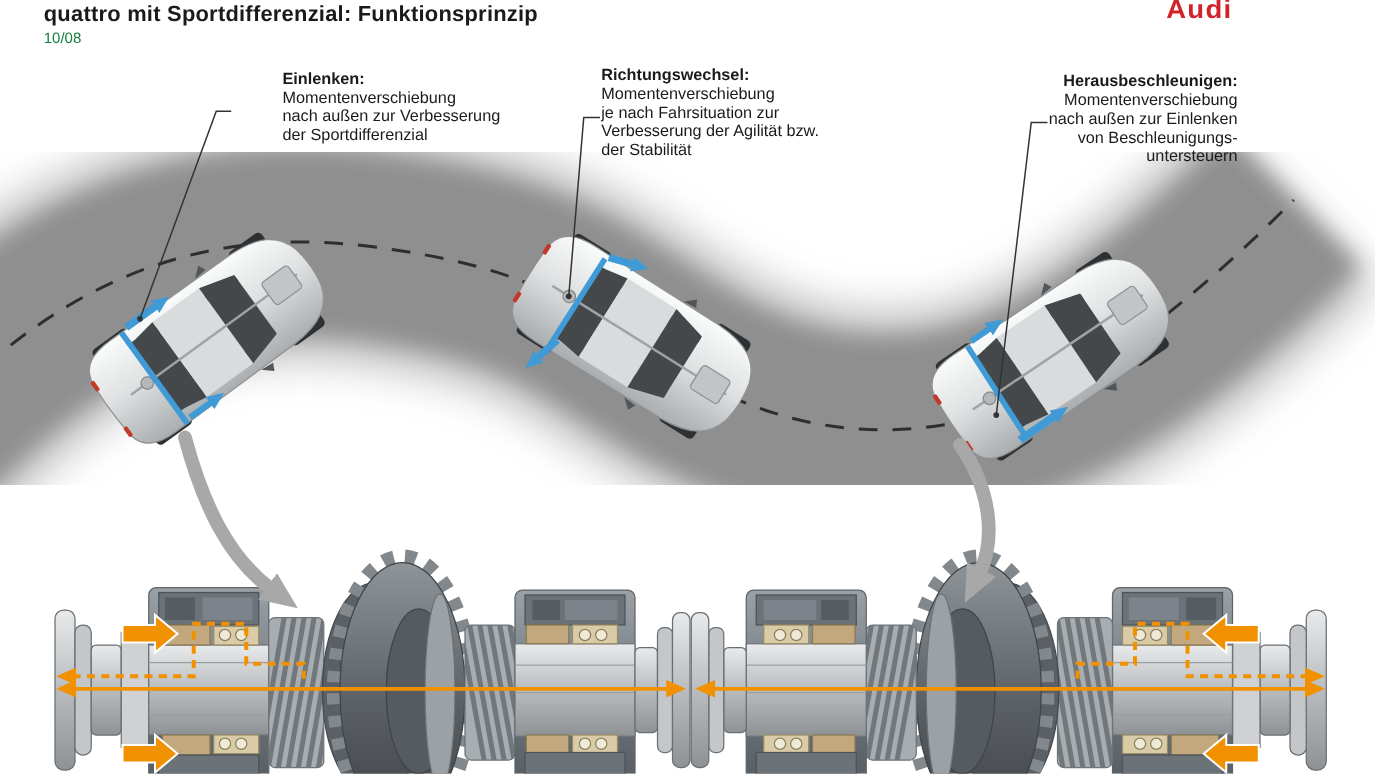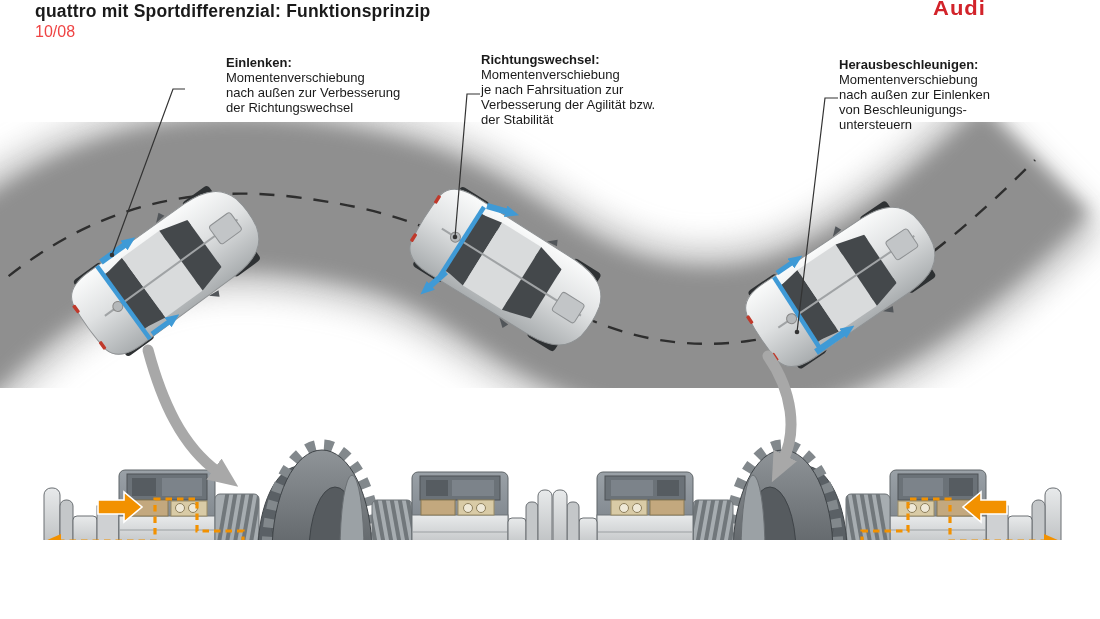--- a/index.html
+++ b/index.html
@@ -1,28 +1,28 @@
 <!DOCTYPE html>
 <html style="--audi-red: #d2232a; --accent-blue: #3f9ad6; --signal-orange: #f29100; --road-gray: #8f8f8f; --arrow-gray: #a8a8a8; --ink: #1a1a1a;"><head>
 <meta charset="utf-8">
 <style>
   html,body{margin:0;padding:0;background:#fff;}
-  #stage{position:relative;width:1100px;height:540px;overflow:hidden;background:#fff;
+  #stage{position:relative;width:1100px;height:619px;overflow:hidden;background:#fff;
          font-family:"Liberation Sans","DejaVu Sans",sans-serif;color:var(--ink,#1a1a1a);}
   #art{position:absolute;left:0;top:0;}
   .abs{position:absolute;}
   .title{left:35px;top:1px;font-size:17.5px;font-weight:bold;letter-spacing:.2px;white-space:nowrap;}
-  .issue{left:35px;top:23px;font-size:16px;color:#ef4444;}
+  .issue{left:35px;top:23px;font-size:12px;color:#15803d;}
   .brand{left:933px;top:-5px;font-size:22px;font-weight:bold;color:var(--audi-red,#d2232a);
          letter-spacing:1px;transform:scaleY(.95);}
   .anno{font-size:13px;line-height:15px;white-space:nowrap;}
   .anno .hd{font-weight:bold;}
   #a1{left:186px;top:55px;margin-left:40px;}
   #a2{left:481px;top:52px;}
-  #a3{left:839px;top:57px;}
+  #a3{left:839px;top:57px;text-align:right;}
   
   .roadband{fill:none;stroke:var(--road-gray,#8f8f8f);}
   .cline{fill:none;stroke:#2e2e2e;stroke-width:2.4;stroke-dasharray:15 12;}
   .lead{fill:none;stroke:#333;stroke-width:1.2;}
   .ldot{fill:#333;}
   .bl{stroke:var(--accent-blue,#3f9ad6);fill:none;}
   .fB{fill:var(--accent-blue,#3f9ad6);}
   .garr{fill:none;stroke:var(--arrow-gray,#a8a8a8);stroke-width:11;stroke-linecap:round;}
   .fG{fill:var(--arrow-gray,#a8a8a8);}
   .oln{stroke:var(--signal-orange,#f29100);stroke-width:3;fill:none;}
@@ -242,21 +242,21 @@
   </svg>
 
   <div class="abs title">quattro mit Sportdifferenzial: Funktionsprinzip</div>
   <div class="abs issue">10/08</div>
   <div class="abs brand">Audi</div>
 
   <div class="abs anno" id="a1">
     <div class="hd">Einlenken:</div>
     <div>Momentenverschiebung</div>
     <div>nach außen zur Verbesserung</div>
-    <div>der Richtungswechsel</div>
+    <div>der Sportdifferenzial</div>
   </div>
   <div class="abs anno" id="a2">
     <div class="hd">Richtungswechsel:</div>
     <div>Momentenverschiebung</div>
     <div>je nach Fahrsituation zur</div>
     <div>Verbesserung der Agilität bzw.</div>
     <div>der Stabilität</div>
   </div>
   <div class="abs anno" id="a3">
     <div class="hd">Herausbeschleunigen:</div>

